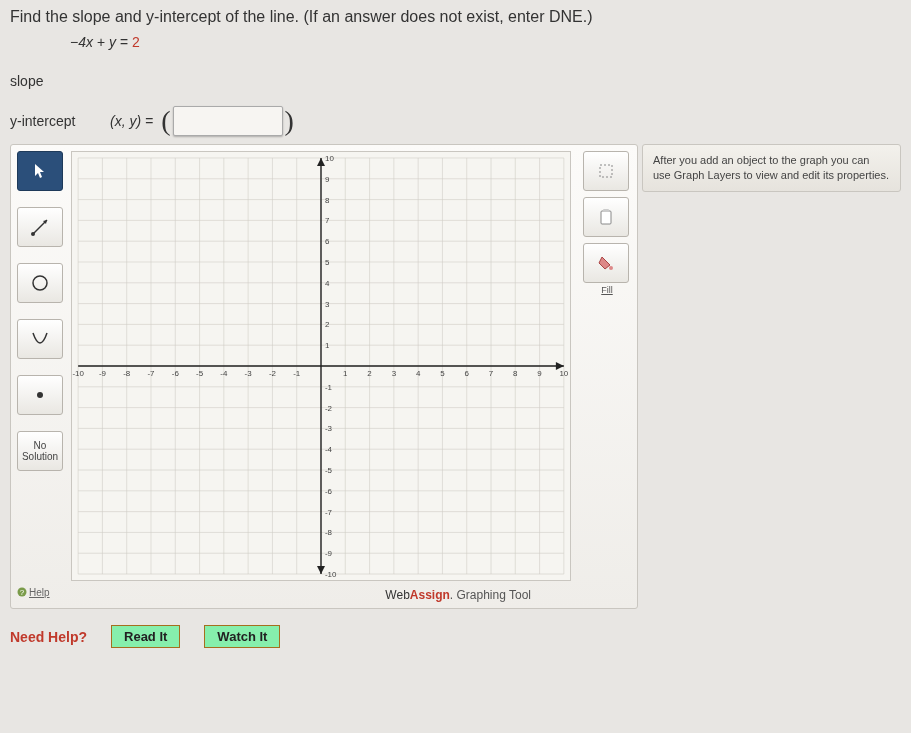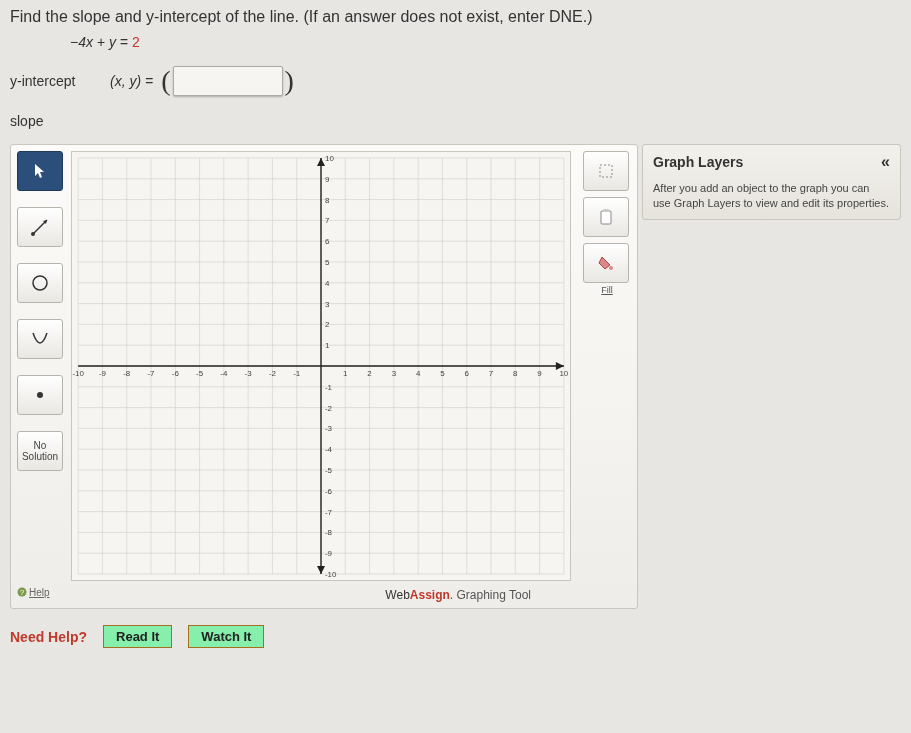--- a/index.html
+++ b/index.html
@@ -100,21 +100,21 @@
       border-radius: 3px;
       padding: 8px 10px;
       position: relative;
     }
     .layers-title { font-weight: bold; font-size: 14px; margin-bottom: 10px; display: flex; justify-content: space-between; align-items: center; }
     .layers-title .collapse { font-size: 16px; font-weight: bold; }
     .layers-text { font-size: 11px; color: #444; line-height: 1.35; }
 
     .need-help {
       margin-top: 16px;
-      display: flex; align-items: center; gap: 16px;
+      display: flex; align-items: center; gap: 24px;
     }
     .need-help-label { color: #c0392b; font-weight: bold; font-size: 14px; }
     .help-action {
       background: #86efac;
       border: 1px solid #a46f1f;
       padding: 3px 12px;
       font-size: 13px;
       font-weight: bold;
       color: #222;
       cursor: pointer;
@@ -125,28 +125,28 @@
 <body>
 
 <div class="question-area">
   <div class="prompt">Find the slope and y-intercept of the line. (If an answer does not exist, enter DNE.)</div>
   <div class="equation">
     <span>−4x + y = </span><span class="num">2</span>
   </div>
 
   <div class="inputs">
     <div class="row">
+      <div class="label">slope</div>
+    </div>
+    <div class="row">
       <div class="label">y-intercept</div>
       <div class="xy">(x, y) = </div>
       <span class="paren">(</span>
       <input class="answer-field" type="text" style="">
       <span class="paren">)</span>
-    </div>
-    <div class="row">
-      <div class="label">slope</div>
     </div>
   </div>
 
 
   <div class="graph-container">
     <div class="graph-panel">
       <div class="graph-inner">
         <div class="toolbar-left">
           <div class="tool-btn selected">
             <svg width="16" height="16" viewBox="0 0 16 16">
@@ -301,24 +301,20 @@
                   <circle cx="14" cy="14" r="2" fill="#d88"></circle>
                 </svg>
             </div>
             <div class="fill-label">Fill</div>
           </div>
         </div>
       </div>
     </div>
 
     <div class="layers-panel">
-      <div class="layers-title">
-        <span>Graph Layers</span>
-        <span class="collapse">«</span>
-      </div>
       <div class="layers-text">After you add an object to the graph you can use Graph Layers to view and edit its properties.</div>
     </div>
   </div>
 
   <div class="need-help">
     <span class="need-help-label">Need Help?</span>
     <button class="help-action">Read It</button>
     <button class="help-action">Watch It</button>
   </div>
 </div>

